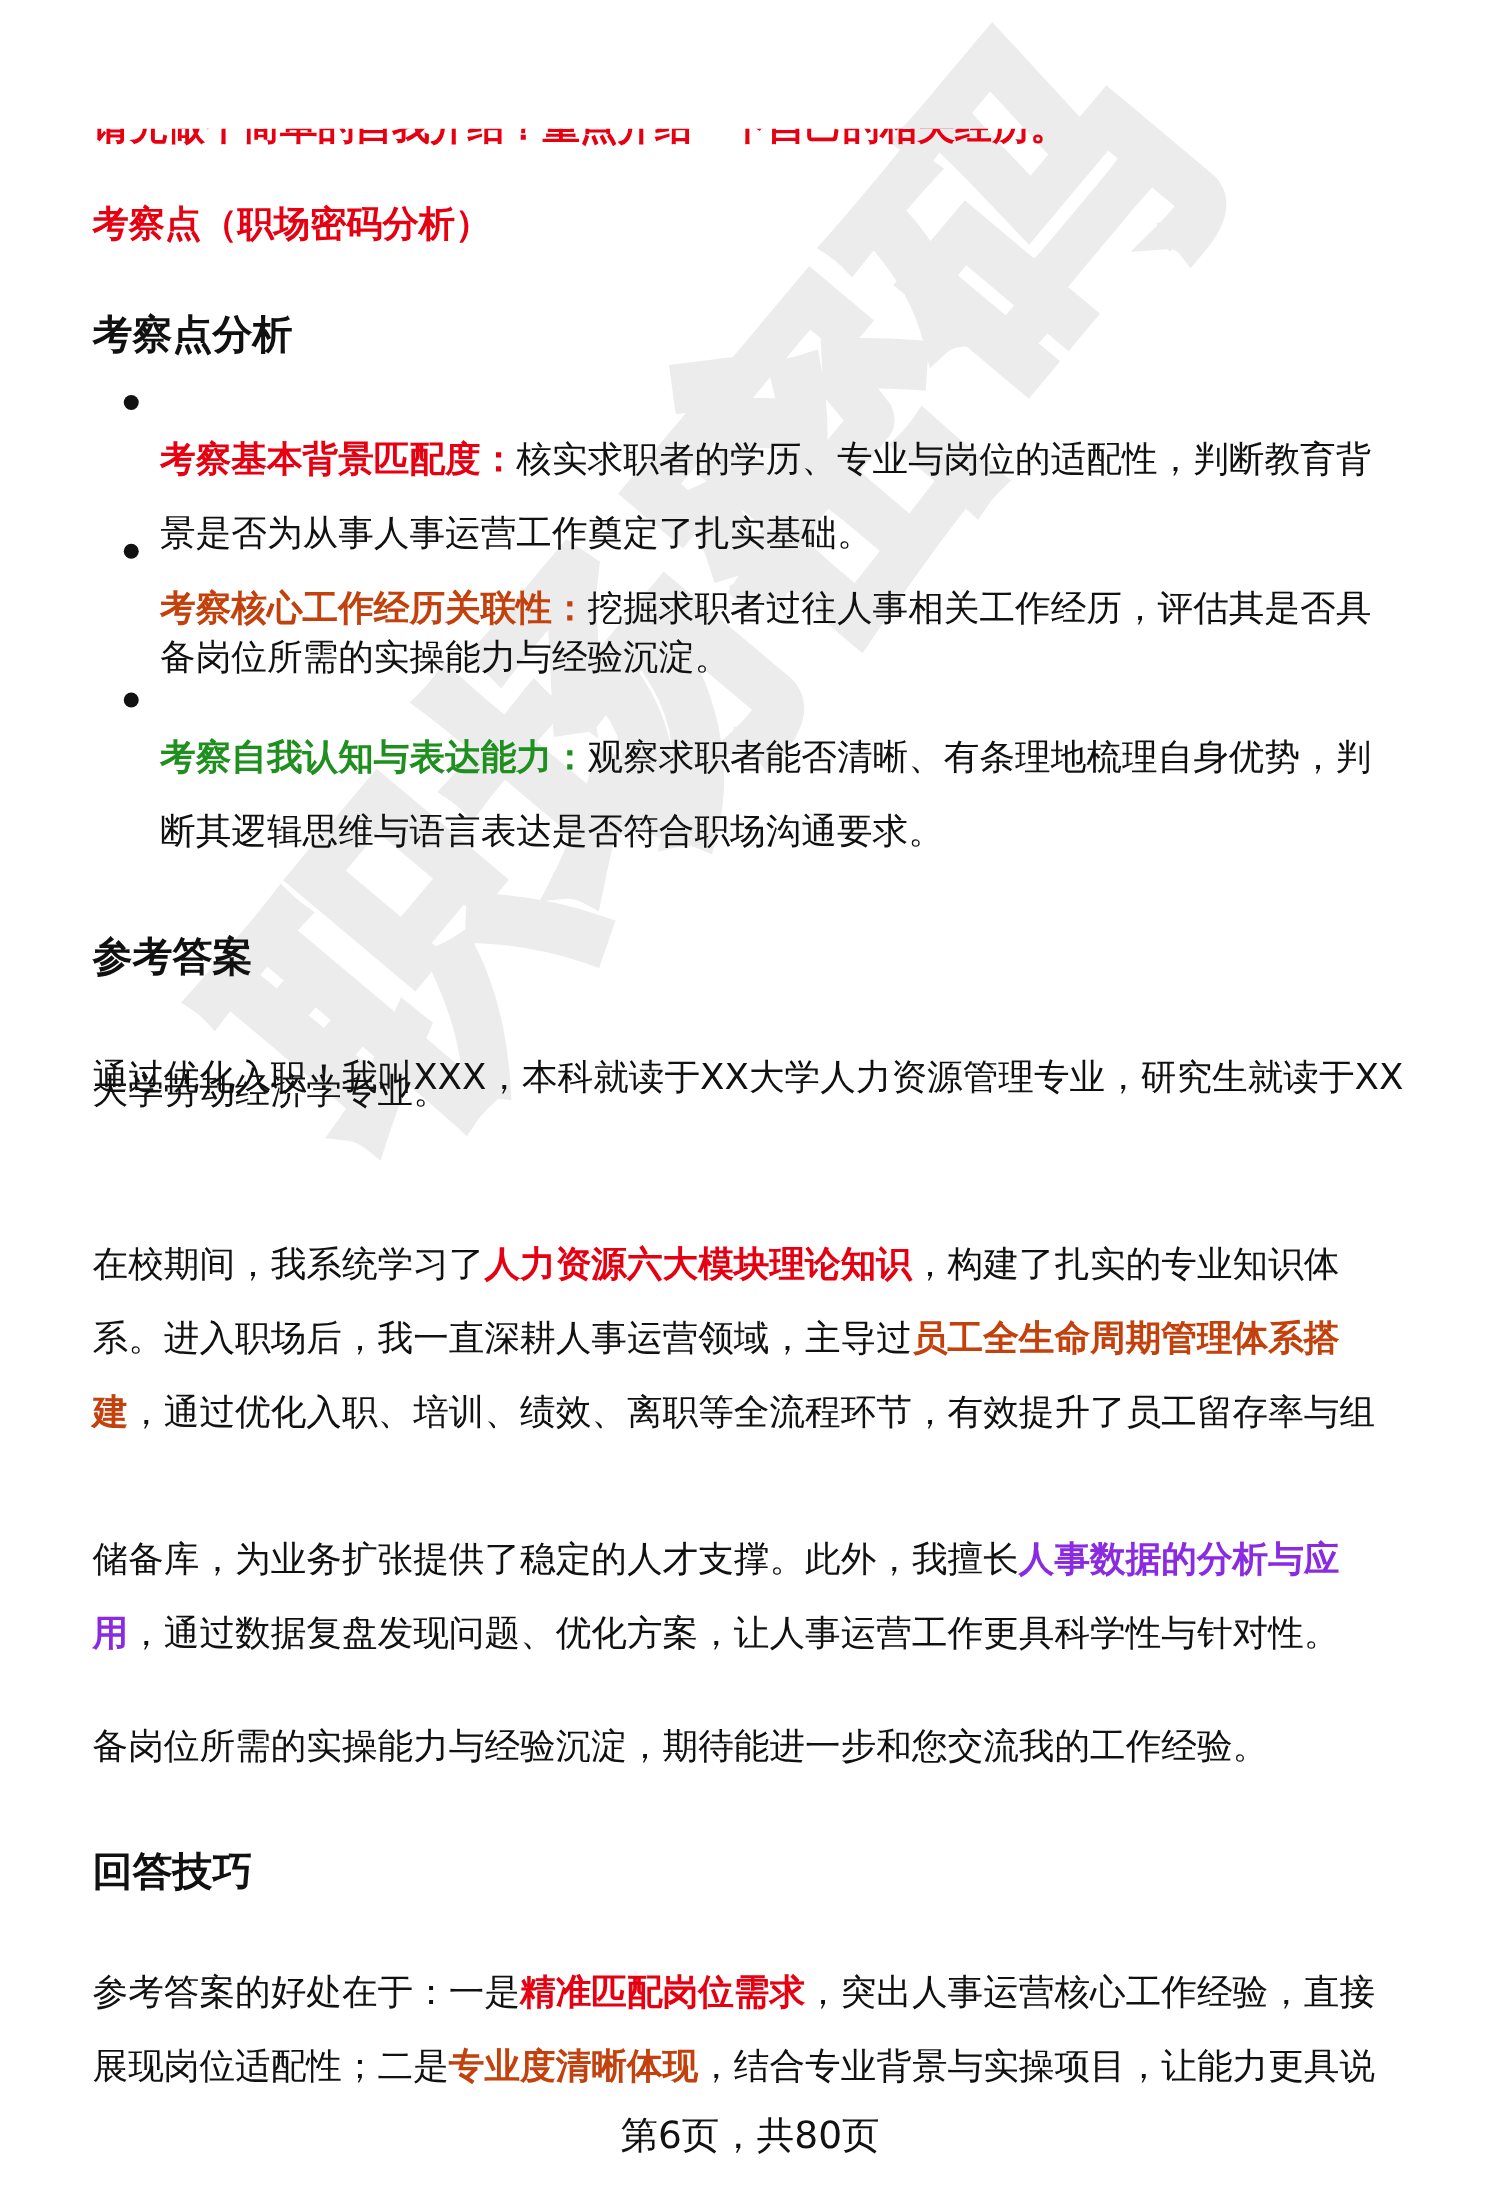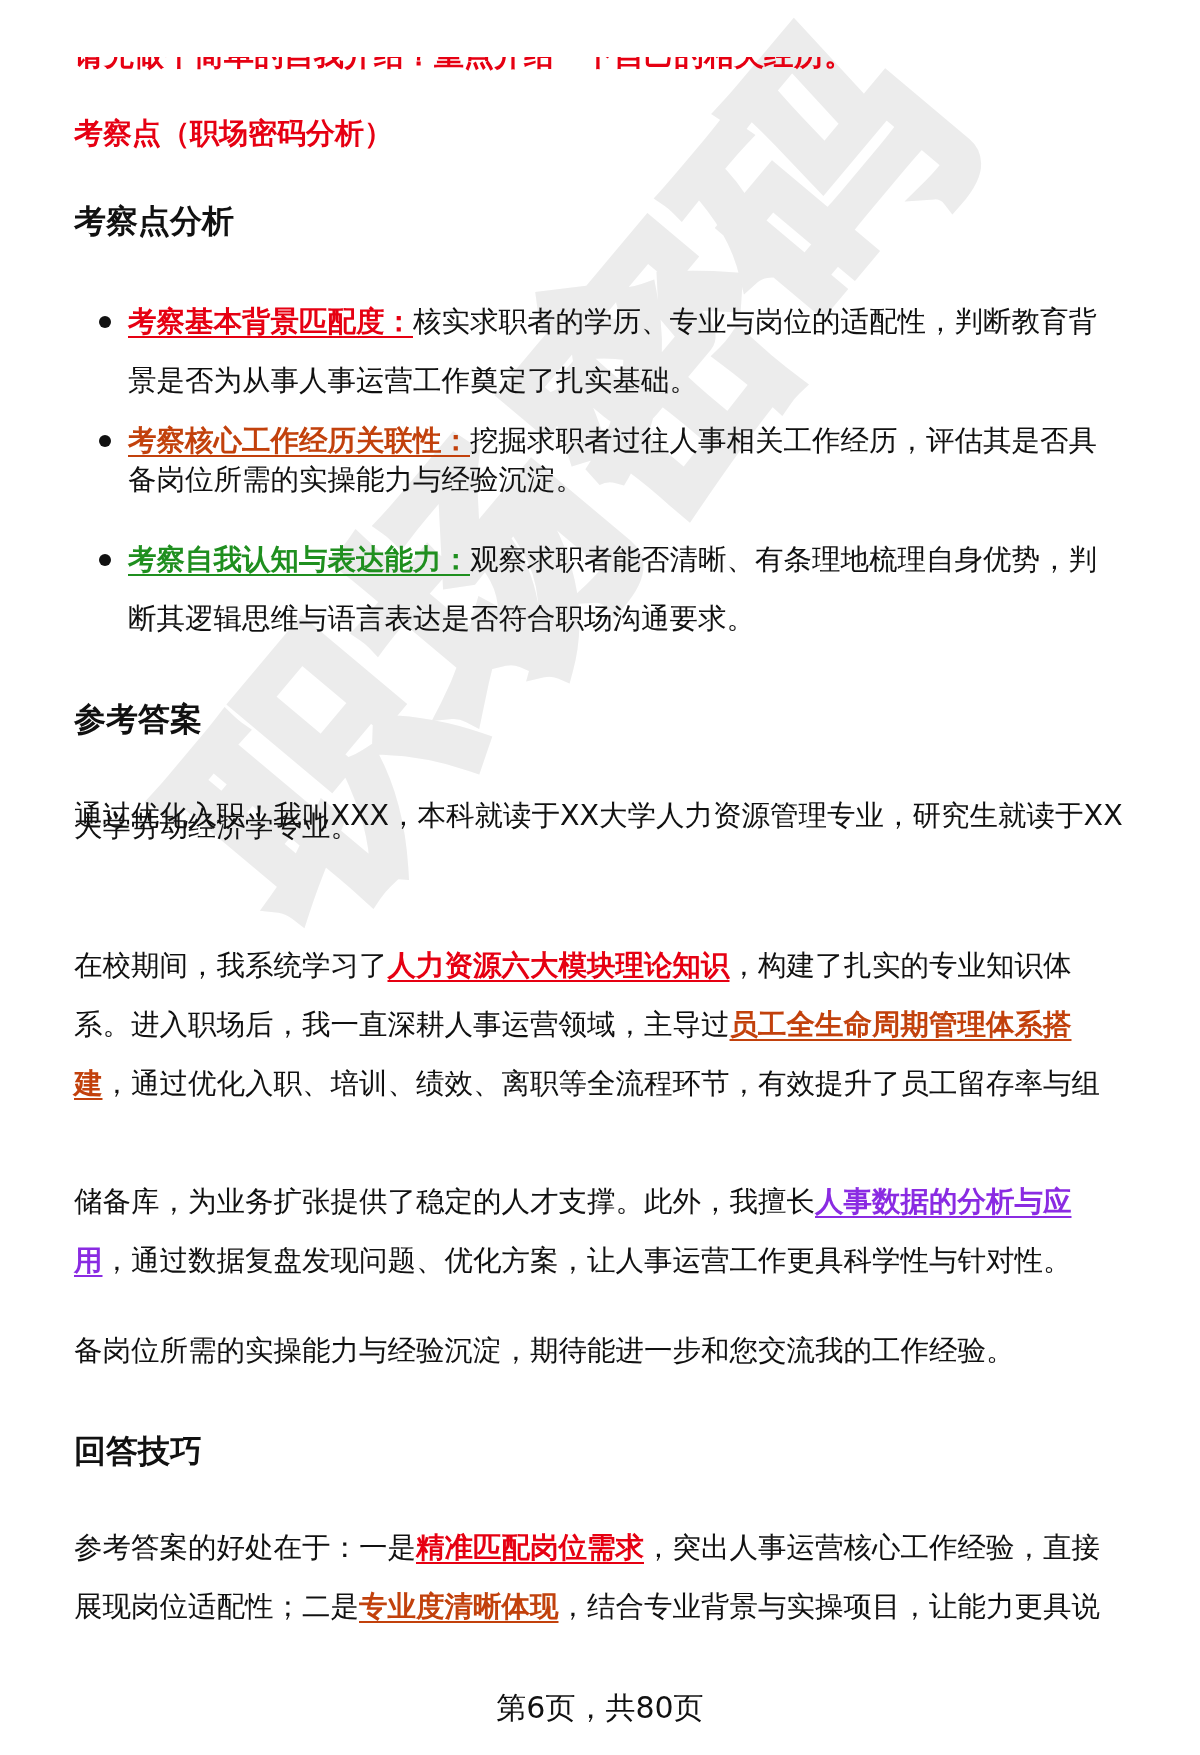--- a/index.html
+++ b/index.html
@@ -9,28 +9,28 @@
     color: #111111;
   }
   .page { position: absolute; left: 0; top: 0; width: 1200px; height: 1755px; }
   .watermark {
     position: absolute; left: 110px; top: 760px; width: 1100px;
     transform: rotate(-50deg); transform-origin: 0 0;
     font-size: 250px; font-weight: bold; letter-spacing: 10px;
     color: transparent; -webkit-text-stroke: 14px #ececec;
     white-space: nowrap; pointer-events: none; z-index: 0;
   }
-  .line { position: absolute; left: 74px; white-space: nowrap; z-index: 1; }
+  .line { position: absolute; left: 74px; white-space: nowrap; z-index: 1; margin-top: 46px; }
   .q-title { top: 35px; font-size: 30px; font-weight: bold; color: #e60012; clip-path: inset(22px 0 0 0); }
   .q-sub { top: 114px; font-size: 29px; font-weight: bold; color: #e60012; }
   .h2 { font-size: 32px; font-weight: bold; color: #111; }
   .body { font-size: 28.5px; line-height: 40px; color: #111; }
   .bullet-dot { position: absolute; left: 99px; width: 12px; height: 12px; border-radius: 50%; background: #111; z-index: 1; }
   .bl { left: 128px; }
-  .kw { font-weight: bold; text-decoration: underline; text-underline-offset: 5px; text-decoration-thickness: 2px; }
+  .kw { font-weight: bold; text-underline-offset: 5px; text-decoration-thickness: 2px; }
   .red { color: #e60012; }
   .blue { color: #c2410c; }
   .green { color: #1f8f1f; }
   .purple { color: #8a2be2; }
   .footer { position: absolute; top: 1688px; left: 0; width: 1200px; text-align: center; font-size: 30px; color: #111; z-index: 1; }
 </style>
 </head>
 <body>
 
 <div class="page">

